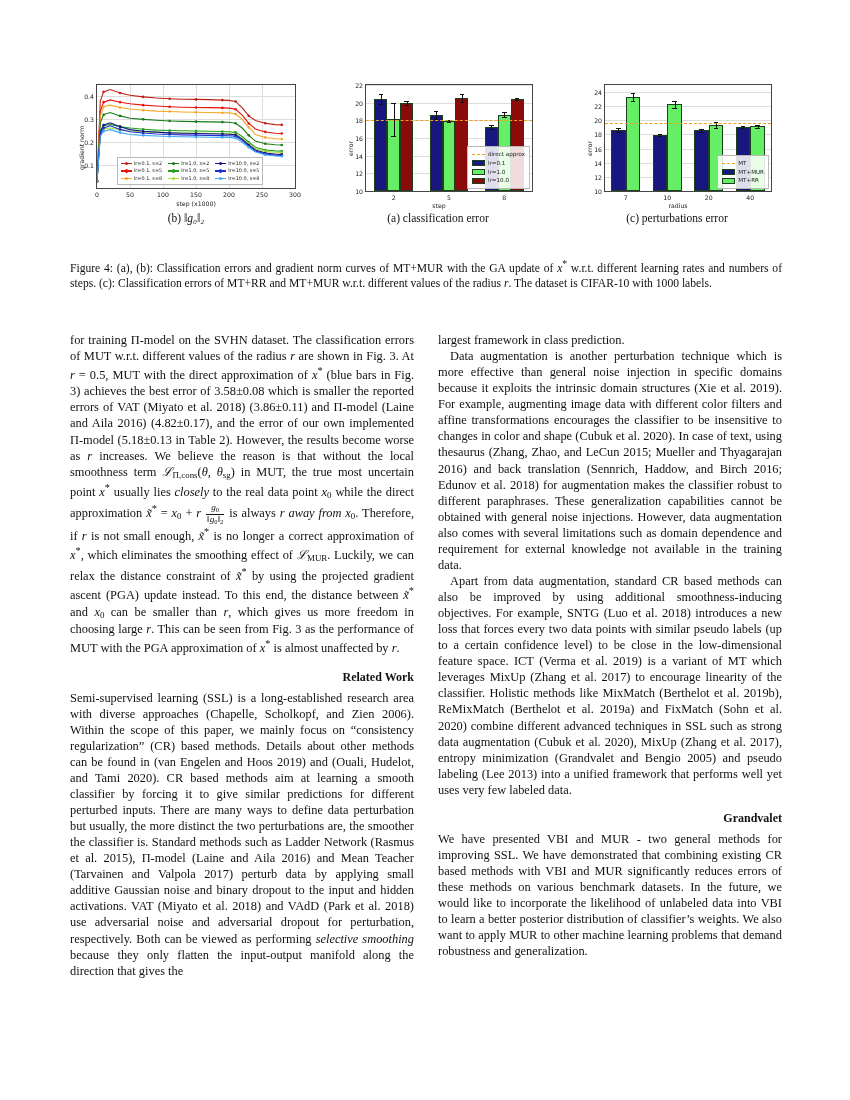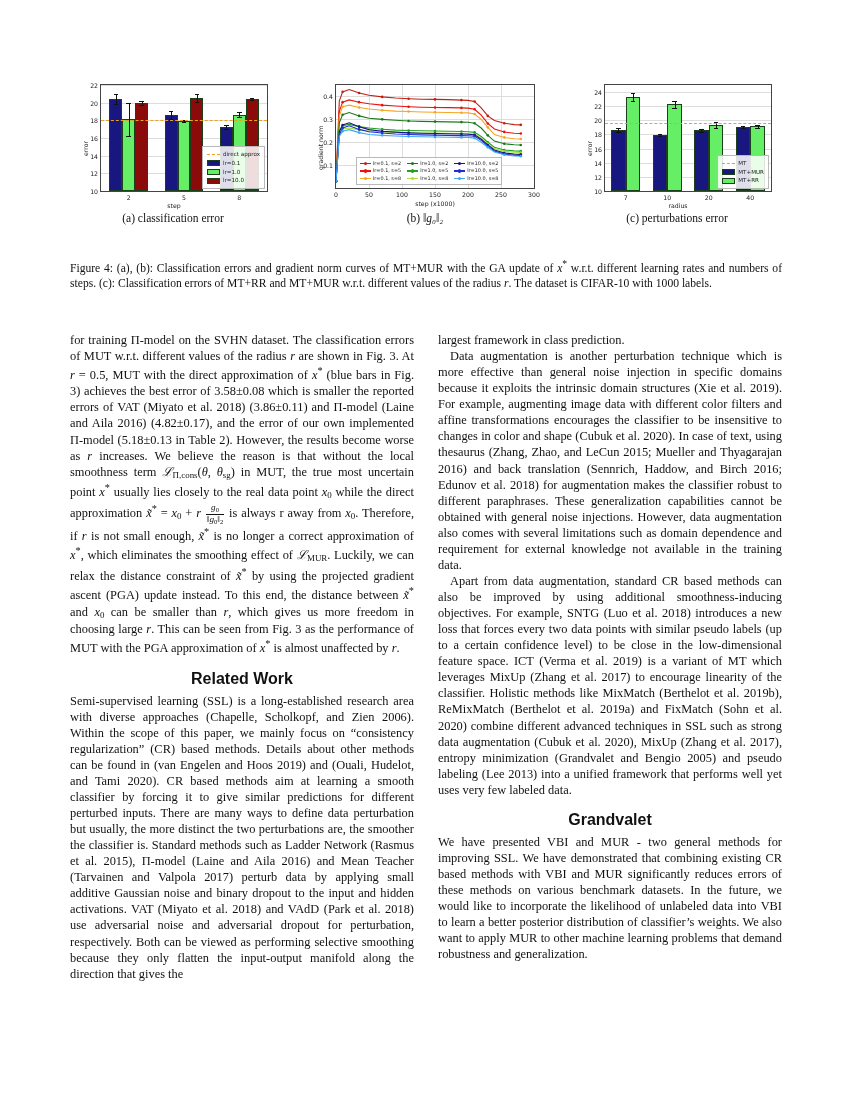--- a/index.html
+++ b/index.html
@@ -116,124 +116,43 @@
   .col { width:344px; }
   p.body {
     margin:0 0 0 0;
     font-size:12.4px;
     line-height:1.295;
     text-align:justify;
     text-indent:0;
   }
   p.body + p.body { text-indent:12px; }
   h2.section {
-    text-align:center;
-    font-size:16px;
+    text-align:right;
+    font-size:12px;
     font-weight:bold;
     margin:13px 0 5px 0;
-    font-family:Liberation Sans, sans-serif;
-  }
-  .it { }
+    font-family:Liberation Serif, serif;
+  }
+  .it { font-style:italic; }
   .mi { font-style:italic; font-family:"Liberation Serif", serif; }
   .sub { font-size:0.72em; vertical-align:-0.25em; }
   .frac {
     display:inline-block; vertical-align:-0.45em; text-align:center;
     font-size:0.74em; line-height:1.05; margin:0 1px;
   }
   .frac .num { display:block; border-bottom:1px solid #111; padding:0 1px; }
   .frac .den { display:block; padding:0 1px; }
 </style>
 </head>
 <body>
 
 <div class="page">
 
   <div class="figure-block">
     <div class="charts-row">
-
-      <div class="chart-cell">
-        <div style="position:relative;width:206px;height:128px;">
-          <div class="frame" id="frameA" style="position:absolute;left:30px;top:6px;width:168px;height:108px;">
-              <div class="ytick-label" style="top: 106px;">10</div>
-              <div class="gridline" style="top: 88.3333px;"></div>
-              <div class="ytick-label" style="top: 88.3333px;">12</div>
-              <div class="gridline" style="top: 70.6667px;"></div>
-              <div class="ytick-label" style="top: 70.6667px;">14</div>
-              <div class="gridline" style="top: 53px;"></div>
-              <div class="ytick-label" style="top: 53px;">16</div>
-              <div class="gridline" style="top: 35.3333px;"></div>
-              <div class="ytick-label" style="top: 35.3333px;">18</div>
-              <div class="gridline" style="top: 17.6667px;"></div>
-              <div class="ytick-label" style="top: 17.6667px;">20</div>
-              <div class="gridline" style="top: 0px;"></div>
-              <div class="ytick-label" style="top: 0px;">22</div>
-              <div class="xtick-label" style="left: 27.6667px;">2</div>
-              <div class="bar" style="left: 8.3px; width: 12.9111px; height: 91.8667px; background: rgb(23, 23, 127);"></div>
-              <div class="errbar" style="left: 14.7556px; top: 9.275px; height: 9.71667px;"></div>
-              <div class="errcap" style="left: 12.5556px; top: 9.275px; width: 4.4px;"></div>
-              <div class="errcap" style="left: 12.5556px; top: 18.9917px; width: 4.4px;"></div>
-              <div class="bar" style="left: 21.2111px; width: 12.9111px; height: 71.55px; background: rgb(102, 238, 102);"></div>
-              <div class="errbar" style="left: 27.6667px; top: 18.1083px; height: 32.6833px;"></div>
-              <div class="errcap" style="left: 25.4667px; top: 18.1083px; width: 4.4px;"></div>
-              <div class="errcap" style="left: 25.4667px; top: 50.7917px; width: 4.4px;"></div>
-              <div class="bar" style="left: 34.1222px; width: 12.9111px; height: 87.8917px; background: rgb(139, 10, 10);"></div>
-              <div class="errbar" style="left: 40.5778px; top: 16.3417px; height: 3.53333px;"></div>
-              <div class="errcap" style="left: 38.3778px; top: 16.3417px; width: 4.4px;"></div>
-              <div class="errcap" style="left: 38.3778px; top: 19.875px; width: 4.4px;"></div>
-              <div class="xtick-label" style="left: 83px;">5</div>
-              <div class="bar" style="left: 63.6333px; width: 12.9111px; height: 76.4083px; background: rgb(23, 23, 127);"></div>
-              <div class="errbar" style="left: 70.0889px; top: 25.6167px; height: 7.95px;"></div>
-              <div class="errcap" style="left: 67.8889px; top: 25.6167px; width: 4.4px;"></div>
-              <div class="errcap" style="left: 67.8889px; top: 33.5667px; width: 4.4px;"></div>
-              <div class="bar" style="left: 76.5444px; width: 12.9111px; height: 69.7833px; background: rgb(102, 238, 102);"></div>
-              <div class="errbar" style="left: 83px; top: 35.1567px; height: 2.12px;"></div>
-              <div class="errcap" style="left: 80.8px; top: 35.1567px; width: 4.4px;"></div>
-              <div class="errcap" style="left: 80.8px; top: 37.2767px; width: 4.4px;"></div>
-              <div class="bar" style="left: 89.4556px; width: 12.9111px; height: 92.75px; background: rgb(139, 10, 10);"></div>
-              <div class="errbar" style="left: 95.9111px; top: 9.275px; height: 7.95px;"></div>
-              <div class="errcap" style="left: 93.7111px; top: 9.275px; width: 4.4px;"></div>
-              <div class="errcap" style="left: 93.7111px; top: 17.225px; width: 4.4px;"></div>
-              <div class="xtick-label" style="left: 138.333px;">8</div>
-              <div class="bar" style="left: 118.967px; width: 12.9111px; height: 64.0417px; background: rgb(23, 23, 127);"></div>
-              <div class="errbar" style="left: 125.422px; top: 39.75px; height: 4.41667px;"></div>
-              <div class="errcap" style="left: 123.222px; top: 39.75px; width: 4.4px;"></div>
-              <div class="errcap" style="left: 123.222px; top: 44.1667px; width: 4.4px;"></div>
-              <div class="bar" style="left: 131.878px; width: 12.9111px; height: 76.4083px; background: rgb(102, 238, 102);"></div>
-              <div class="errbar" style="left: 138.333px; top: 26.9417px; height: 5.3px;"></div>
-              <div class="errcap" style="left: 136.133px; top: 26.9417px; width: 4.4px;"></div>
-              <div class="errcap" style="left: 136.133px; top: 32.2417px; width: 4.4px;"></div>
-              <div class="bar" style="left: 144.789px; width: 12.9111px; height: 91.8667px; background: rgb(139, 10, 10);"></div>
-              <div class="errbar" style="left: 151.244px; top: 13.25px; height: 1.76667px;"></div>
-              <div class="errcap" style="left: 149.044px; top: 13.25px; width: 4.4px;"></div>
-              <div class="errcap" style="left: 149.044px; top: 15.0167px; width: 4.4px;"></div>
-              <div class="hline-dashed" style="top: 35.3333px; border-top-color: rgb(240, 160, 32);"></div>
-              <div class="legend-box" style="right: 2px; bottom: 2px;">
-                <div class="legend-row">
-                  <span class="swatch dash" style="border-top-color: rgb(240, 160, 32);"></span>
-                  <span>direct approx</span>
-                </div>
-                <div class="legend-row">
-                  <span class="swatch" style="background: rgb(23, 23, 127);"></span>
-                  <span>lr=0.1</span>
-                </div>
-                <div class="legend-row">
-                  <span class="swatch" style="background: rgb(102, 238, 102);"></span>
-                  <span>lr=1.0</span>
-                </div>
-                <div class="legend-row">
-                  <span class="swatch" style="background: rgb(139, 10, 10);"></span>
-                  <span>lr=10.0</span>
-                </div>
-              </div>
-            </div>
-          <div class="axis-title y" style="left:12px;top:78px;">error</div>
-          <div class="axis-title" style="left:104px;top:124px;transform:translateX(-50%);">step</div>
-        </div>
-        <div class="subcaption">(a) classification error</div>
-      </div>
 
       <div class="chart-cell">
         <div style="position:relative;width:232px;height:128px;">
           <div class="frame" id="frameB" style="position:absolute;left:26px;top:6px;width:200px;height:105px;">
               <div class="gridline" style="top: 80.1111px;"></div>
               <div class="ytick-label" style="top: 80.1111px;">0.1</div>
               <div class="gridline" style="top: 57.2222px;"></div>
               <div class="ytick-label" style="top: 57.2222px;">0.2</div>
               <div class="gridline" style="top: 34.3333px;"></div>
               <div class="ytick-label" style="top: 34.3333px;">0.3</div>
@@ -432,20 +351,101 @@
           <div class="axis-title y" style="left:8px;top:92px;">gradient norm</div>
           <div class="axis-title" style="left:126px;top:122px;transform:translateX(-50%);">step (x1000)</div>
         </div>
         <div class="subcaption">
           <span>(b) </span><span class="mathit">‖g₀‖₂</span>
         </div>
       </div>
 
       <div class="chart-cell">
         <div style="position:relative;width:206px;height:128px;">
+          <div class="frame" id="frameA" style="position:absolute;left:30px;top:6px;width:168px;height:108px;">
+              <div class="ytick-label" style="top: 106px;">10</div>
+              <div class="gridline" style="top: 88.3333px;"></div>
+              <div class="ytick-label" style="top: 88.3333px;">12</div>
+              <div class="gridline" style="top: 70.6667px;"></div>
+              <div class="ytick-label" style="top: 70.6667px;">14</div>
+              <div class="gridline" style="top: 53px;"></div>
+              <div class="ytick-label" style="top: 53px;">16</div>
+              <div class="gridline" style="top: 35.3333px;"></div>
+              <div class="ytick-label" style="top: 35.3333px;">18</div>
+              <div class="gridline" style="top: 17.6667px;"></div>
+              <div class="ytick-label" style="top: 17.6667px;">20</div>
+              <div class="gridline" style="top: 0px;"></div>
+              <div class="ytick-label" style="top: 0px;">22</div>
+              <div class="xtick-label" style="left: 27.6667px;">2</div>
+              <div class="bar" style="left: 8.3px; width: 12.9111px; height: 91.8667px; background: rgb(23, 23, 127);"></div>
+              <div class="errbar" style="left: 14.7556px; top: 9.275px; height: 9.71667px;"></div>
+              <div class="errcap" style="left: 12.5556px; top: 9.275px; width: 4.4px;"></div>
+              <div class="errcap" style="left: 12.5556px; top: 18.9917px; width: 4.4px;"></div>
+              <div class="bar" style="left: 21.2111px; width: 12.9111px; height: 71.55px; background: rgb(102, 238, 102);"></div>
+              <div class="errbar" style="left: 27.6667px; top: 18.1083px; height: 32.6833px;"></div>
+              <div class="errcap" style="left: 25.4667px; top: 18.1083px; width: 4.4px;"></div>
+              <div class="errcap" style="left: 25.4667px; top: 50.7917px; width: 4.4px;"></div>
+              <div class="bar" style="left: 34.1222px; width: 12.9111px; height: 87.8917px; background: rgb(139, 10, 10);"></div>
+              <div class="errbar" style="left: 40.5778px; top: 16.3417px; height: 3.53333px;"></div>
+              <div class="errcap" style="left: 38.3778px; top: 16.3417px; width: 4.4px;"></div>
+              <div class="errcap" style="left: 38.3778px; top: 19.875px; width: 4.4px;"></div>
+              <div class="xtick-label" style="left: 83px;">5</div>
+              <div class="bar" style="left: 63.6333px; width: 12.9111px; height: 76.4083px; background: rgb(23, 23, 127);"></div>
+              <div class="errbar" style="left: 70.0889px; top: 25.6167px; height: 7.95px;"></div>
+              <div class="errcap" style="left: 67.8889px; top: 25.6167px; width: 4.4px;"></div>
+              <div class="errcap" style="left: 67.8889px; top: 33.5667px; width: 4.4px;"></div>
+              <div class="bar" style="left: 76.5444px; width: 12.9111px; height: 69.7833px; background: rgb(102, 238, 102);"></div>
+              <div class="errbar" style="left: 83px; top: 35.1567px; height: 2.12px;"></div>
+              <div class="errcap" style="left: 80.8px; top: 35.1567px; width: 4.4px;"></div>
+              <div class="errcap" style="left: 80.8px; top: 37.2767px; width: 4.4px;"></div>
+              <div class="bar" style="left: 89.4556px; width: 12.9111px; height: 92.75px; background: rgb(139, 10, 10);"></div>
+              <div class="errbar" style="left: 95.9111px; top: 9.275px; height: 7.95px;"></div>
+              <div class="errcap" style="left: 93.7111px; top: 9.275px; width: 4.4px;"></div>
+              <div class="errcap" style="left: 93.7111px; top: 17.225px; width: 4.4px;"></div>
+              <div class="xtick-label" style="left: 138.333px;">8</div>
+              <div class="bar" style="left: 118.967px; width: 12.9111px; height: 64.0417px; background: rgb(23, 23, 127);"></div>
+              <div class="errbar" style="left: 125.422px; top: 39.75px; height: 4.41667px;"></div>
+              <div class="errcap" style="left: 123.222px; top: 39.75px; width: 4.4px;"></div>
+              <div class="errcap" style="left: 123.222px; top: 44.1667px; width: 4.4px;"></div>
+              <div class="bar" style="left: 131.878px; width: 12.9111px; height: 76.4083px; background: rgb(102, 238, 102);"></div>
+              <div class="errbar" style="left: 138.333px; top: 26.9417px; height: 5.3px;"></div>
+              <div class="errcap" style="left: 136.133px; top: 26.9417px; width: 4.4px;"></div>
+              <div class="errcap" style="left: 136.133px; top: 32.2417px; width: 4.4px;"></div>
+              <div class="bar" style="left: 144.789px; width: 12.9111px; height: 91.8667px; background: rgb(139, 10, 10);"></div>
+              <div class="errbar" style="left: 151.244px; top: 13.25px; height: 1.76667px;"></div>
+              <div class="errcap" style="left: 149.044px; top: 13.25px; width: 4.4px;"></div>
+              <div class="errcap" style="left: 149.044px; top: 15.0167px; width: 4.4px;"></div>
+              <div class="hline-dashed" style="top: 35.3333px; border-top-color: rgb(240, 160, 32);"></div>
+              <div class="legend-box" style="right: 2px; bottom: 2px;">
+                <div class="legend-row">
+                  <span class="swatch dash" style="border-top-color: rgb(240, 160, 32);"></span>
+                  <span>direct approx</span>
+                </div>
+                <div class="legend-row">
+                  <span class="swatch" style="background: rgb(23, 23, 127);"></span>
+                  <span>lr=0.1</span>
+                </div>
+                <div class="legend-row">
+                  <span class="swatch" style="background: rgb(102, 238, 102);"></span>
+                  <span>lr=1.0</span>
+                </div>
+                <div class="legend-row">
+                  <span class="swatch" style="background: rgb(139, 10, 10);"></span>
+                  <span>lr=10.0</span>
+                </div>
+              </div>
+            </div>
+          <div class="axis-title y" style="left:12px;top:78px;">error</div>
+          <div class="axis-title" style="left:104px;top:124px;transform:translateX(-50%);">step</div>
+        </div>
+        <div class="subcaption">(a) classification error</div>
+      </div>
+
+      <div class="chart-cell">
+        <div style="position:relative;width:206px;height:128px;">
           <div class="frame" id="frameC" style="position:absolute;left:30px;top:6px;width:168px;height:108px;">
               <div class="ytick-label" style="top: 106px;">10</div>
               <div class="gridline" style="top: 91.8667px;"></div>
               <div class="ytick-label" style="top: 91.8667px;">12</div>
               <div class="gridline" style="top: 77.7333px;"></div>
               <div class="ytick-label" style="top: 77.7333px;">14</div>
               <div class="gridline" style="top: 63.6px;"></div>
               <div class="ytick-label" style="top: 63.6px;">16</div>
               <div class="gridline" style="top: 49.4667px;"></div>
               <div class="ytick-label" style="top: 49.4667px;">18</div>

